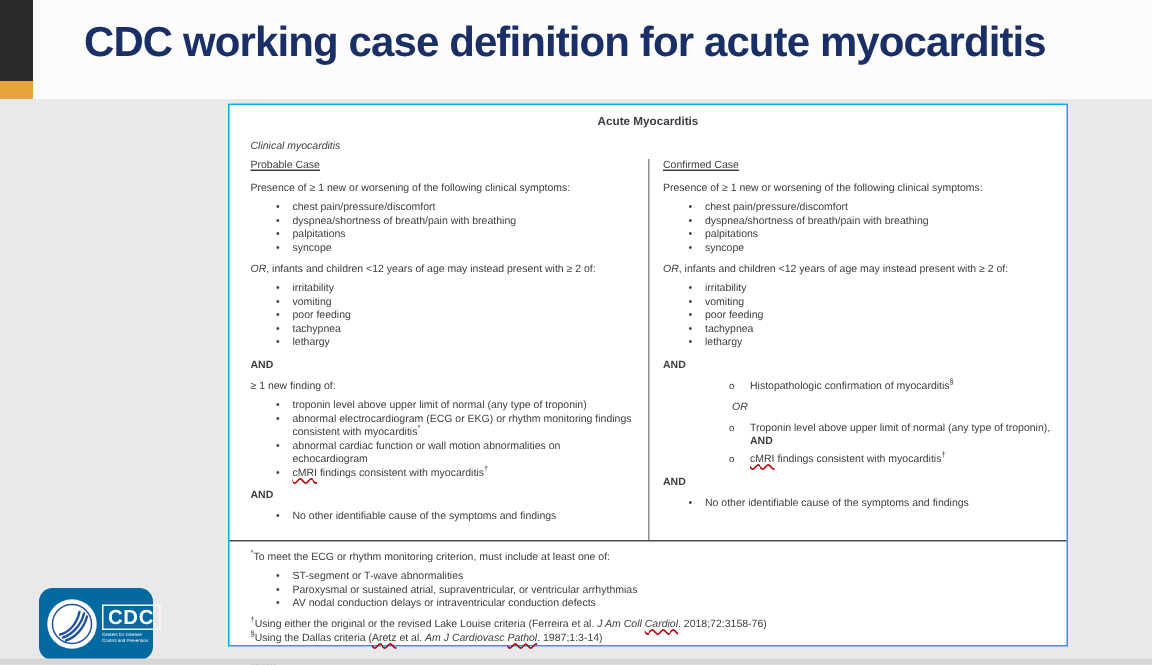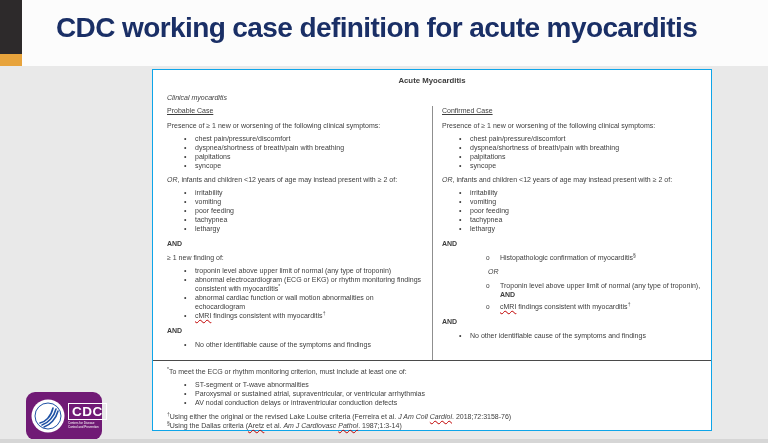--- a/index.html
+++ b/index.html
@@ -50,21 +50,21 @@
   .it { font-style:italic; }
 
   .footer-rule { border-top:1.3px solid #4a4a4a; margin:0; }
   .footnotes { padding:6px 14px 0 14px; }
   .fn-items { margin:4px 0 5px 0 !important; }
   .refs { margin-top:5px; }
   .notes { padding:9px 14px 0 14px; }
 
   .logo {
     position:absolute; left:26px; top:392px; width:76px; height:48px;
-    background:#701a75; border-radius:9px; display:flex; align-items:center; padding:7px 4px;
+    background:#0369a1; border-radius:9px; display:flex; align-items:center; padding:7px 4px;
   }
   .seal { width:36px; height:36px; flex:0 0 auto; }
   .logo-right { margin-left:2px; display:flex; flex-direction:column; align-items:flex-start; }
   .logo-acronym {
     color:#ffffff; font-weight:bold; font-size:13.5px; letter-spacing:0.5px;
     border:1px solid #ffffff; padding:0 3px; line-height:15px;
   }
   .logo-tagline { color:#ffffff; font-size:3px; line-height:4px; margin-top:1px; width:34px; }
 </style>
 </head>

